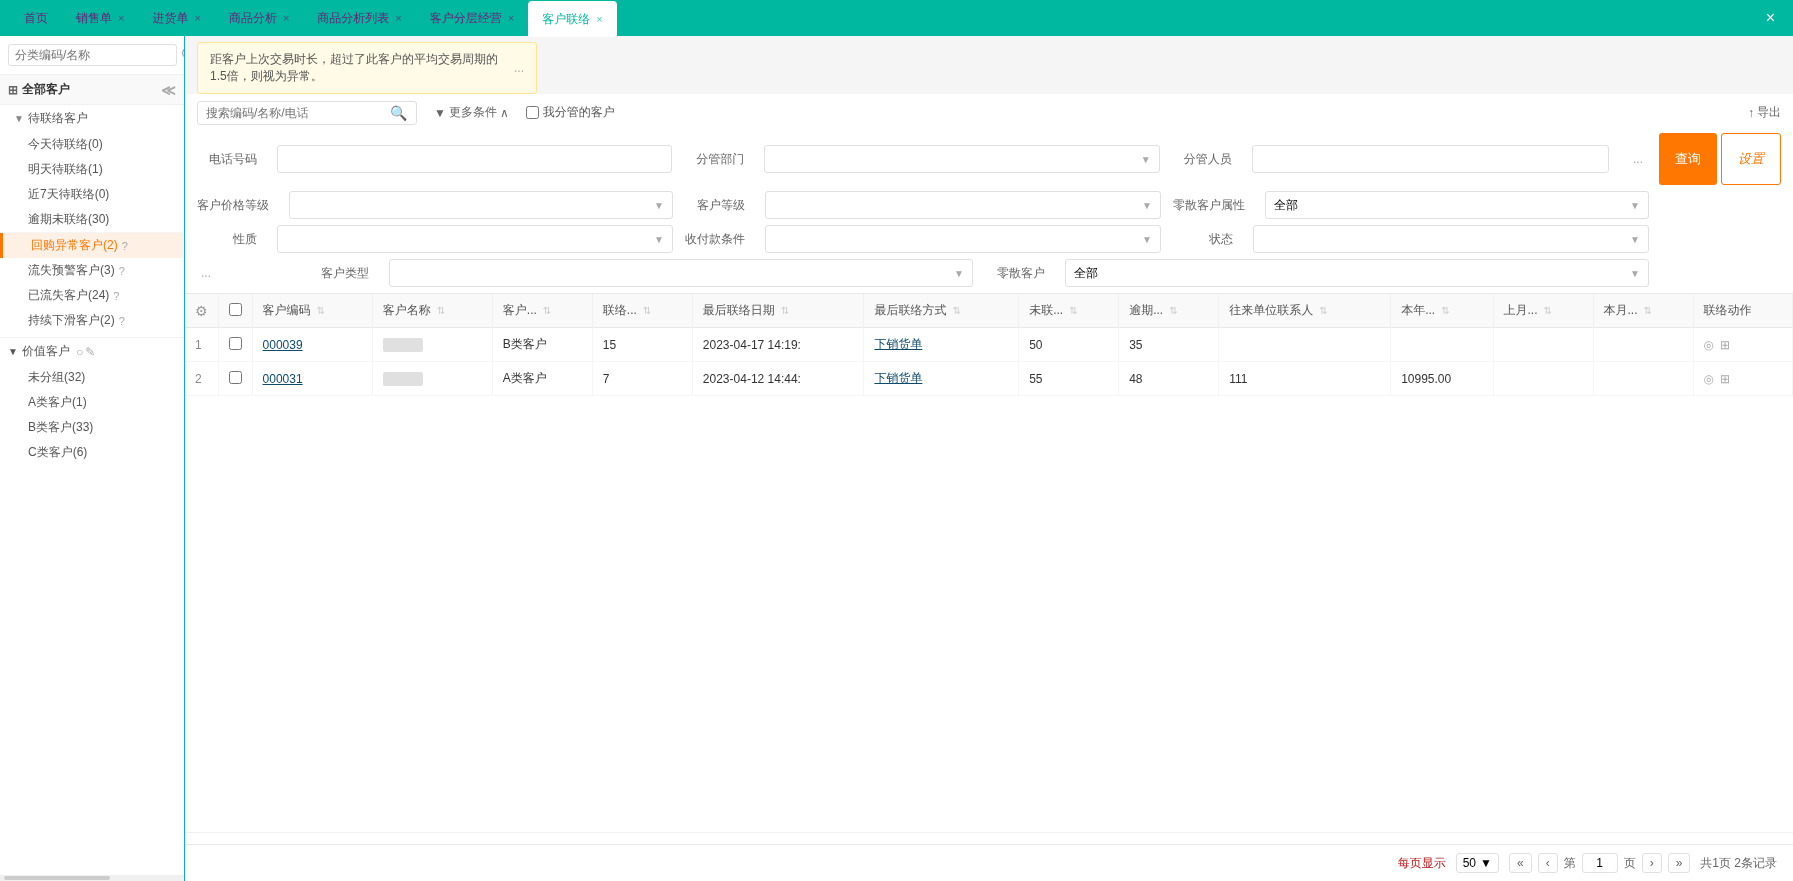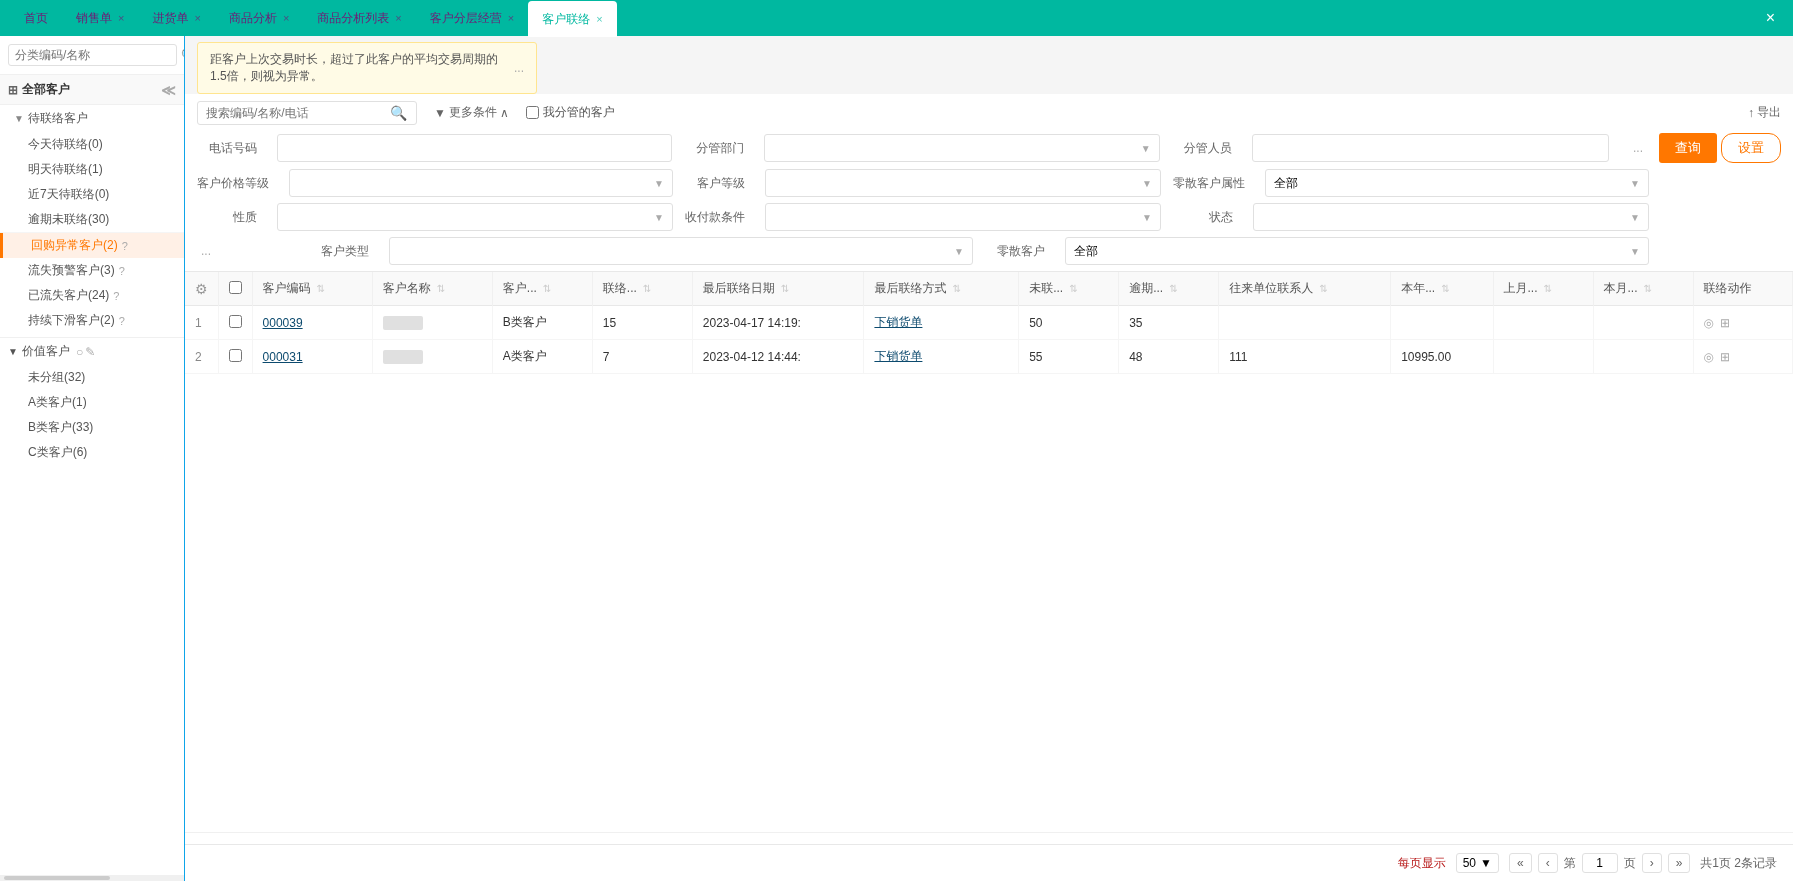--- a/index.html
+++ b/index.html
@@ -160,21 +160,21 @@
       height: 28px; background: white; cursor: pointer;
       display: flex; align-items: center; justify-content: space-between;
     }
     .filter-select .chevron { color: #aaa; font-size: 10px; }
     .query-btn {
       background: #ff7700; color: white; border: none;
       border-radius: 3px; padding: 5px 16px; cursor: pointer; font-size: 13px;
     }
     .setup-btn {
       background: white; color: #ff7700; border: 1px solid #ff7700;
-      border-radius: 12px; padding: 5px 16px; cursor: pointer; font-size: 13px;
+      border-radius: 3px; padding: 16px 16px; cursor: pointer; font-size: 13px; font-style: italic;
     }
     .filter-actions {
       display: flex; gap: 4px;
     }
     .more-dots { color: #aaa; cursor: pointer; padding: 0 4px; }
 
     
     .table-container {
       flex: 1; overflow: auto; background: white;
     }

